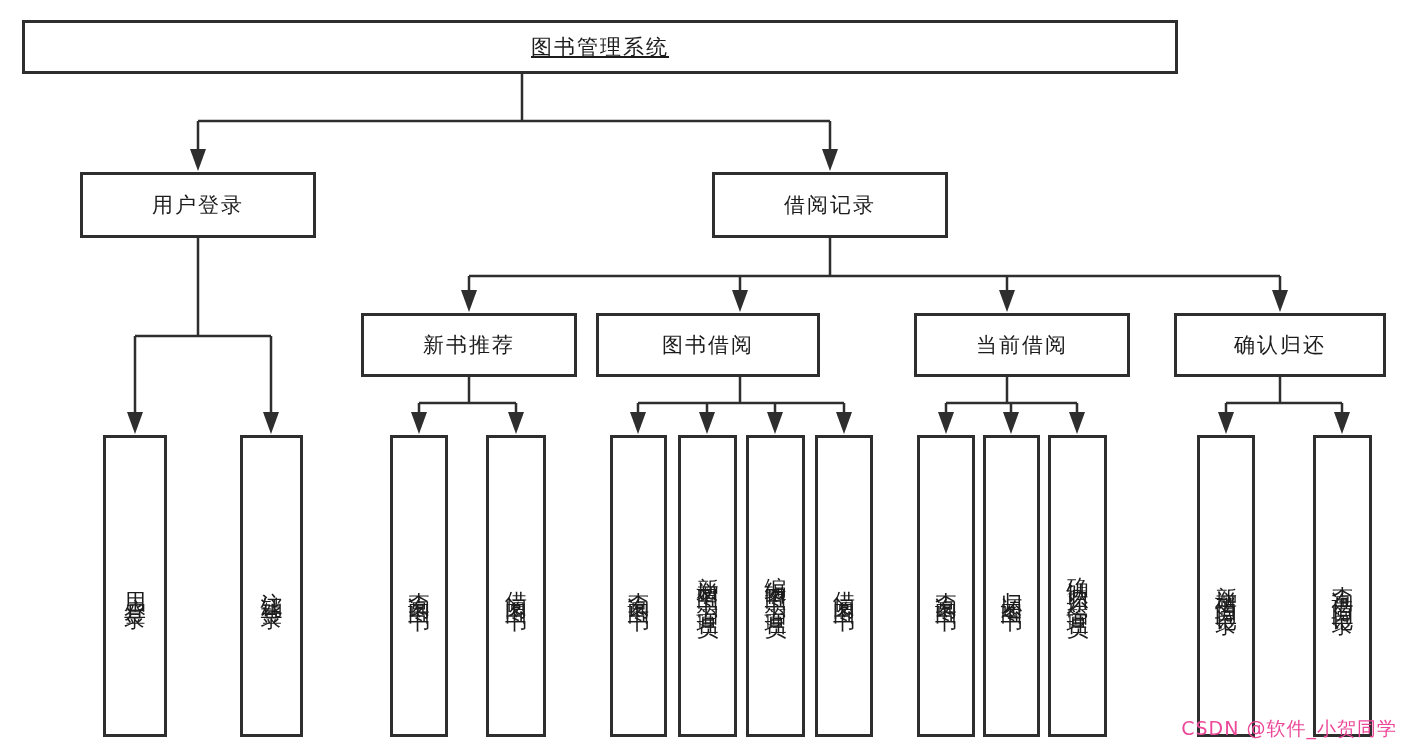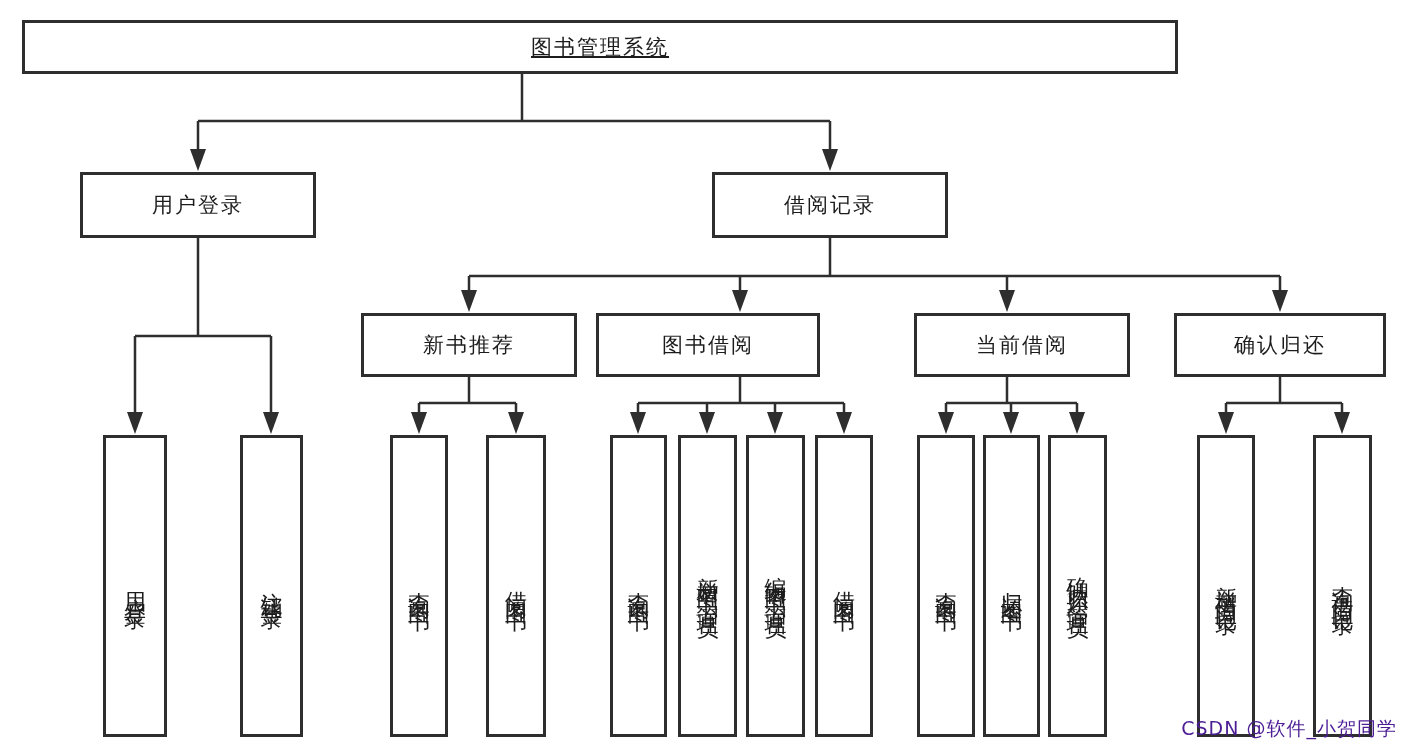--- a/index.html
+++ b/index.html
@@ -47,21 +47,21 @@
     font-size: 22px;
     letter-spacing: 6px;
     line-height: 1;
     white-space: nowrap;
   }
   #watermark {
     position: absolute;
     right: 8px;
     bottom: 5px;
     font-size: 19px;
-    color: #4c1d95;
+    color: #ec4899;
     letter-spacing: 1px;
     z-index: 10;
     white-space: nowrap;
   }
   .stroke {
     fill: none;
     stroke: #2e2e2e;
     stroke-width: 2.5;
   }
   .arrow { fill: #2e2e2e; }

